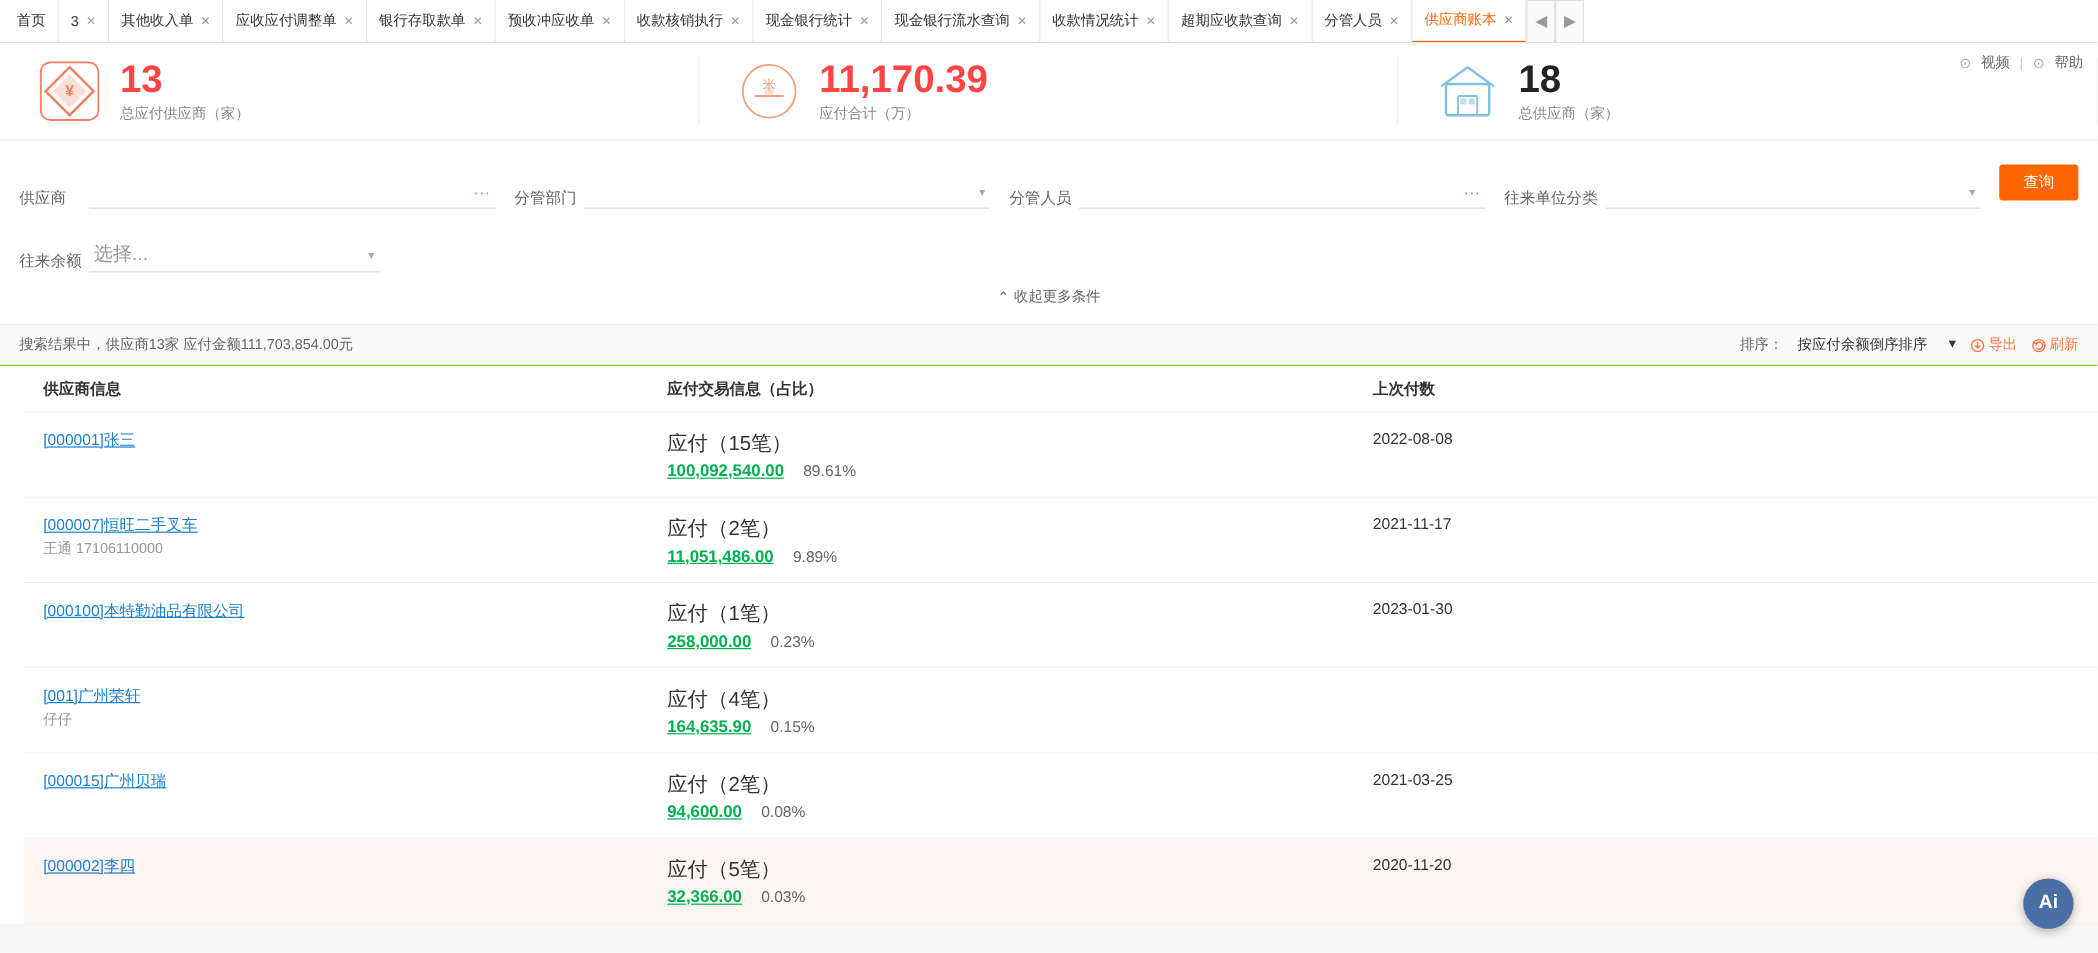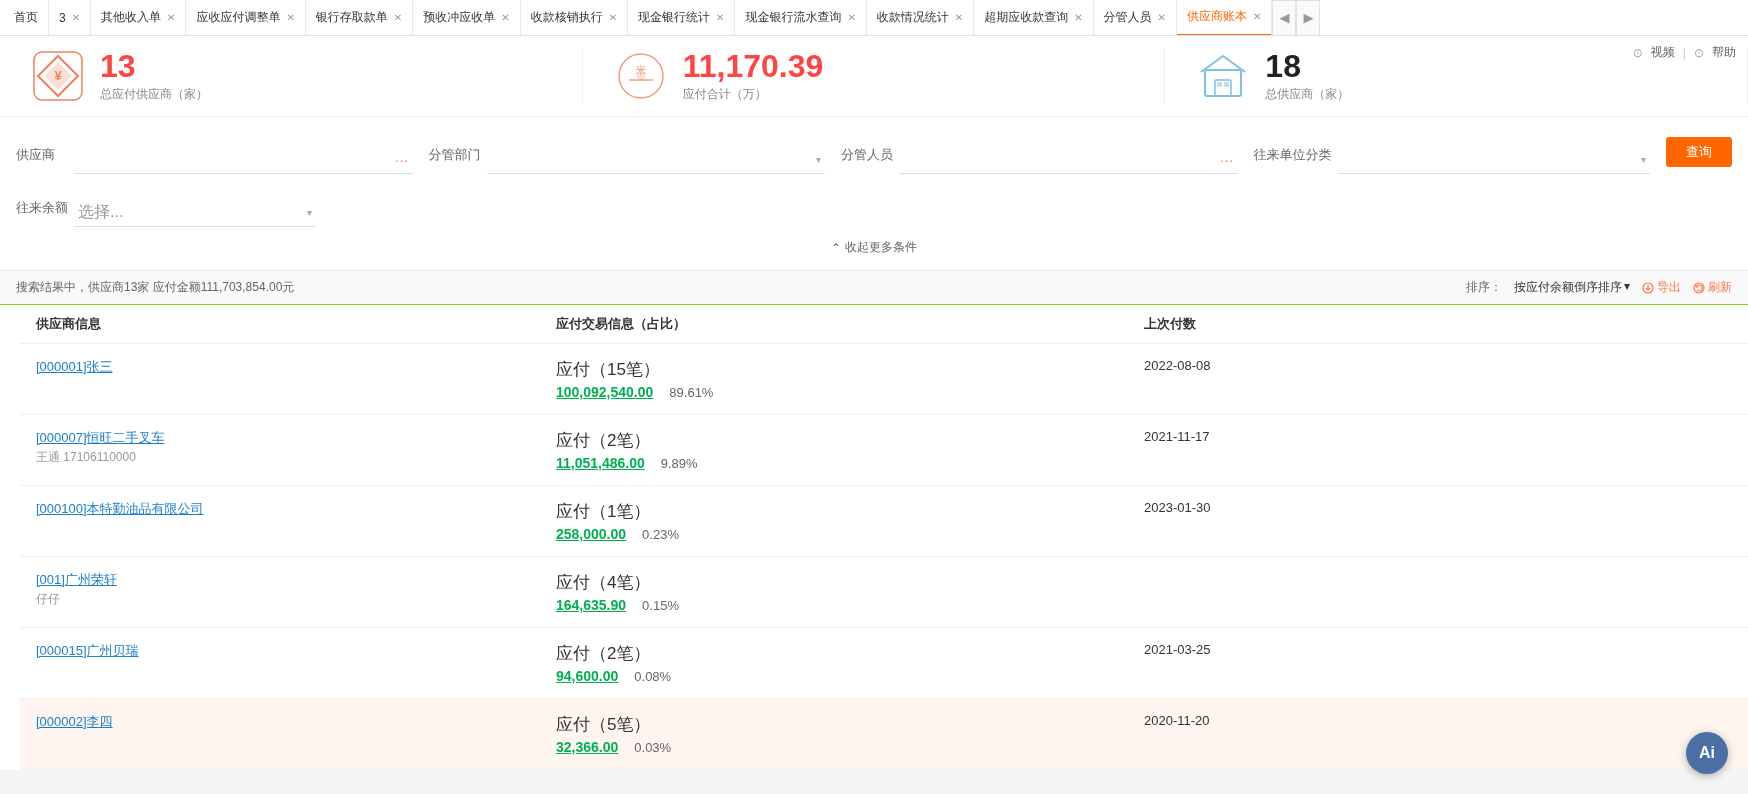--- a/index.html
+++ b/index.html
@@ -96,21 +96,21 @@
       border-bottom: 1px solid #eee;
     }
     .filter-row {
       display: flex;
       align-items: center;
       margin-bottom: 8px;
       gap: 16px;
     }
     .filter-item {
       display: flex;
-      align-items: flex-start;
+      align-items: flex-end;
       gap: 6px;
       flex: 1;
       margin-top: 17px;
     }
     .filter-label { color: #666; white-space: nowrap; font-size: 13px; min-width: 52px; }
     .filter-input {
       flex: 1;
       height: 28px;
       border: none;
       border-bottom: 1px solid #ddd;
@@ -170,21 +170,21 @@
       border-bottom: 1px solid #84cc16;
       font-size: 12px;
       color: #666;
     }
     .result-bar-right {
       display: flex;
       align-items: center;
       gap: 12px;
     }
     .sort-label { color: #666; }
-    .sort-value { color: #333; cursor: pointer; display: flex; gap: 2px; }
+    .sort-value { color: #333; cursor: pointer; display: flex; gap: 18px; }
     .export-btn, .refresh-btn {
       display: flex;
       align-items: center;
       gap: 3px;
       cursor: pointer;
       color: #ff7744;
       font-size: 12px;
     }
     .export-btn svg, .refresh-btn svg { width: 12px; height: 12px; }
 

